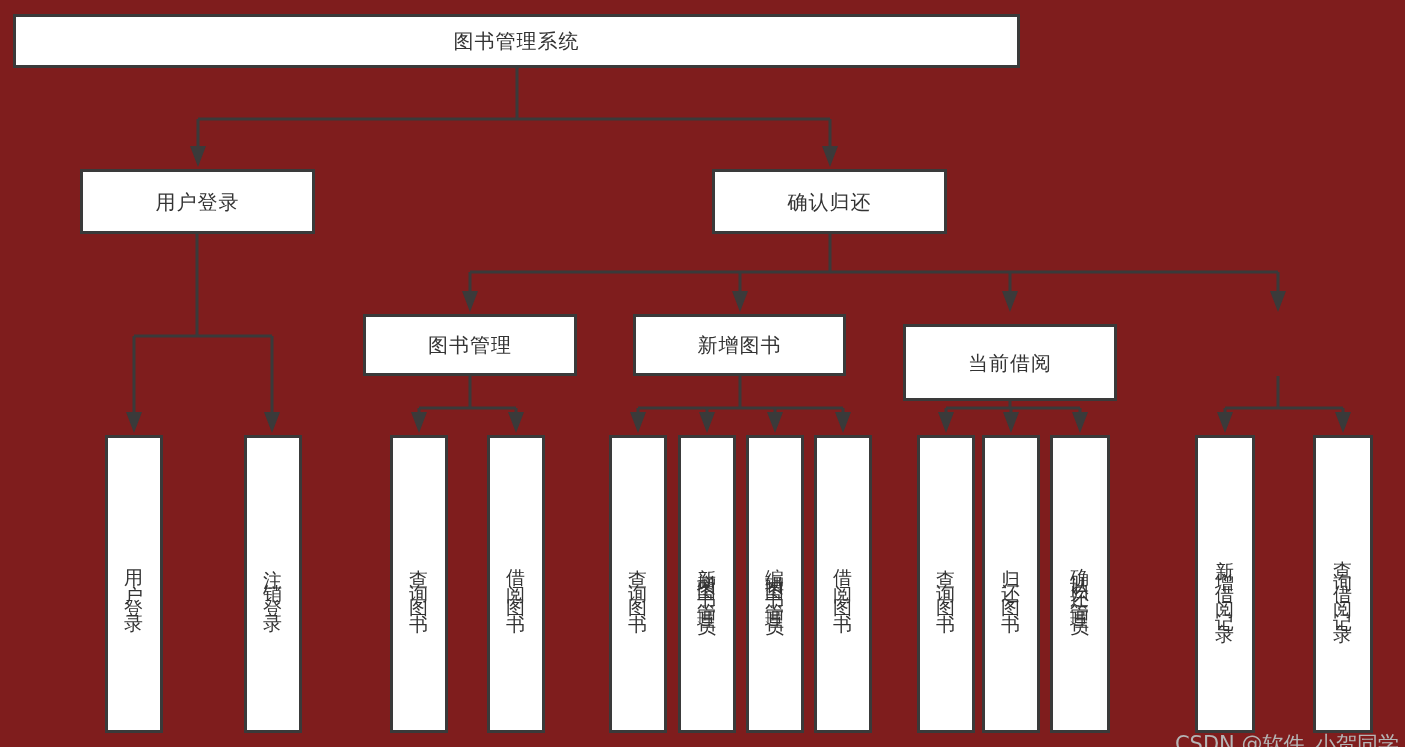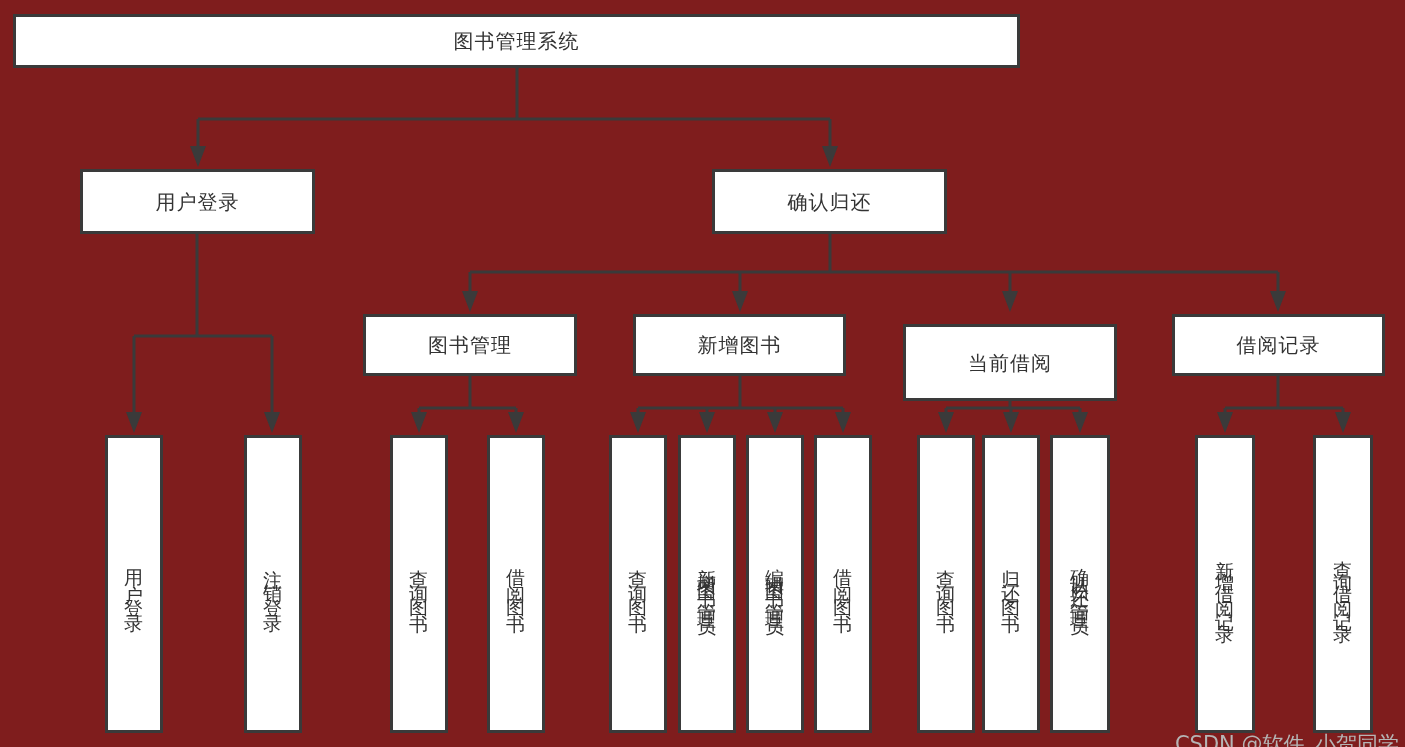--- a/index.html
+++ b/index.html
@@ -96,23 +96,20 @@
 
   <div class="box" style="left:363px; top:314px; width:214px; height:62px;">
     <span class="hlabel">图书管理</span>
   </div>
   <div class="box" style="left:633px; top:314px; width:213px; height:62px;">
     <span class="hlabel">新增图书</span>
   </div>
   <div class="box" style="left:903px; top:324px; width:214px; height:77px;">
     <span class="hlabel">当前借阅</span>
   </div>
-  <div class="box" style="left:1172px; top:314px; width:213px; height:62px;">
-    <span class="hlabel">借阅记录</span>
-  </div>
 
   <div class="box vbox" style="left:105px; top:435px; width:58px; height:298px;">
     <span class="vlabel ls4">用户登录</span>
   </div>
   <div class="box vbox" style="left:244px; top:435px; width:58px; height:298px;">
     <span class="vlabel ls4">注销登录</span>
   </div>
 
   <div class="box vbox" style="left:390px; top:435px; width:58px; height:298px;">
     <span class="vlabel ls4">查询图书</span>

